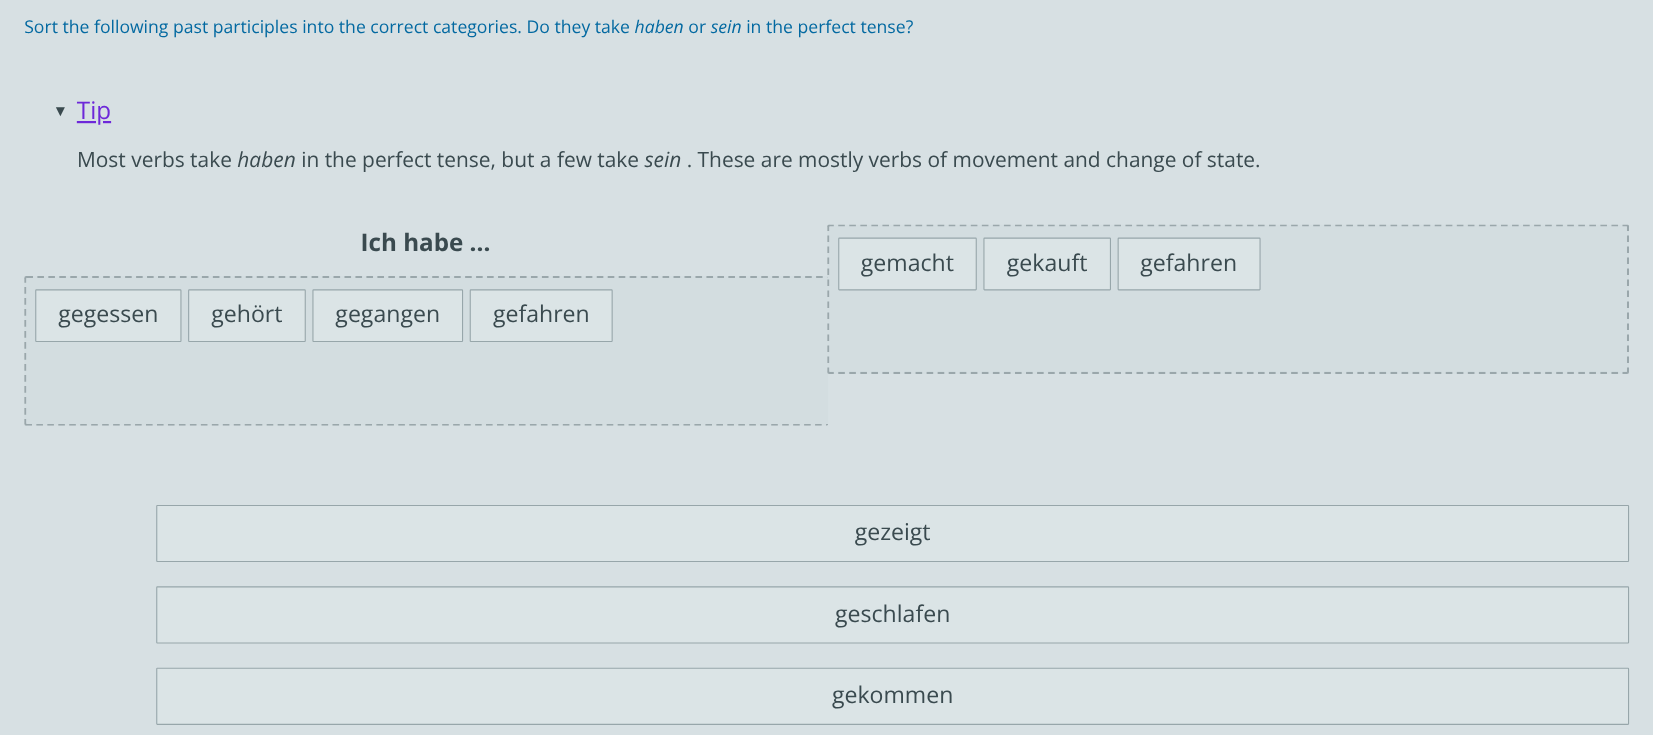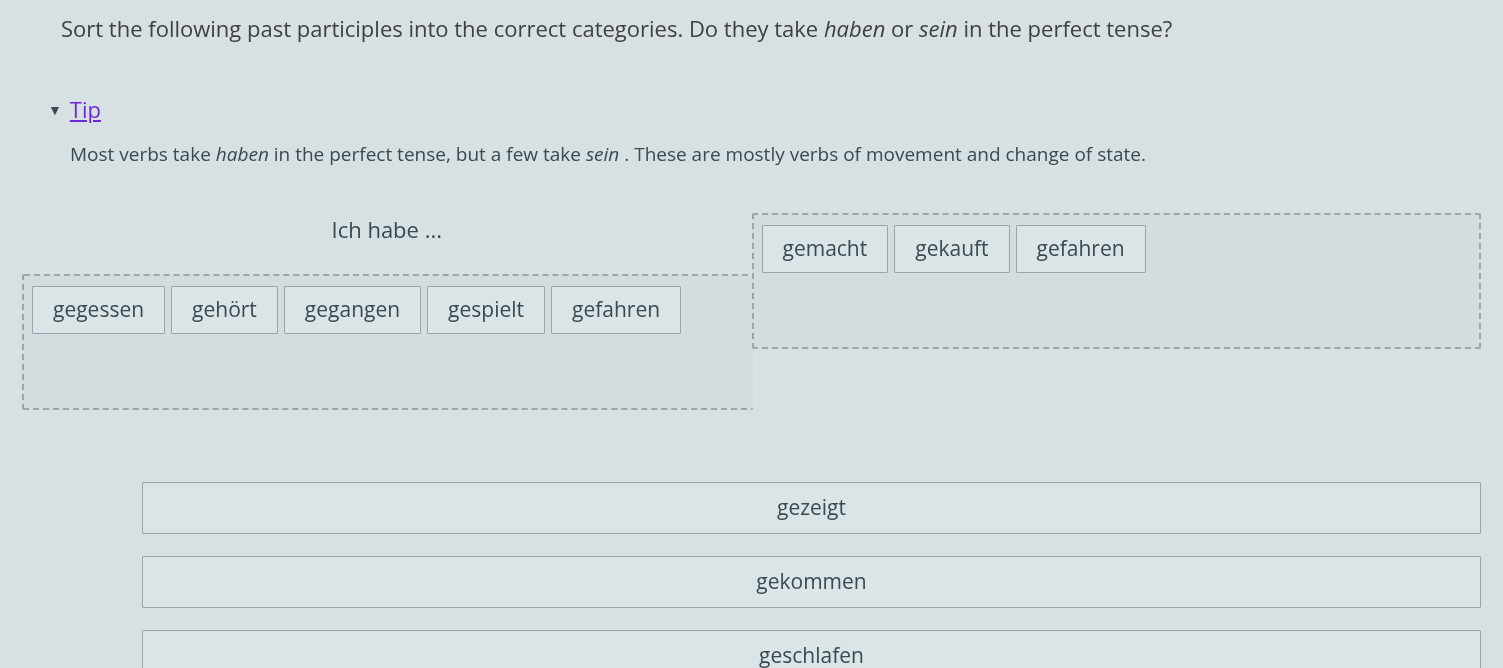--- a/index.html
+++ b/index.html
@@ -9,24 +9,23 @@
     background: #d7e0e3;
     color: #3a4a4f;
     font-size: 22px;
     line-height: 1.5;
     overflow: hidden;
   }
   .wrap {
     padding: 12px 22px 0 22px;
   }
   .question {
-    font-size: 22px;
-    color: #404040;
+    font-size: 16px;
+    color: #0369a1;
     margin-bottom: 48px;
-    margin-left: 39px;
   }
   .question .it { font-style: italic; }
   .tip-block {
     margin-left: 26px;
     margin-bottom: 44px;
   }
   .tip-head {
     display: flex;
     align-items: center;
     gap: 8px;
@@ -54,23 +53,23 @@
     display: flex;
     width: 100%;
     margin-top: 20px;
   }
   .zone-col {
     flex: 1 1 50%;
   }
   .zone-header {
     text-align: center;
     font-size: 22px;
-    font-weight: 400;
+    font-weight: 700;
     color: #3a4a4f;
-    margin-bottom: 28px;
+    margin-bottom: 14px;
   }
   .drop-area {
     border: 2px dashed #9aa7ab;
     border-radius: 2px;
     background: #d3dde0;
     min-height: 136px;
     padding: 10px 8px;
     display: flex;
     flex-wrap: wrap;
     align-content: flex-start;
@@ -134,32 +133,31 @@
     </p>
   </div>
 
   <div class="dropzones">
     <div class="zone-col">
       <div class="zone-header">Ich habe ...</div>
       <div class="drop-area">
         <span class="chip">gegessen</span>
         <span class="chip">gehört</span>
         <span class="chip">gegangen</span>
-        <span class="chip">gespielt</span>
         <span class="chip">gefahren</span>
       </div>
     </div>
     <div class="zone-col">
       <div class="drop-area">
         <span class="chip">gemacht</span>
         <span class="chip">gekauft</span>
         <span class="chip">gefahren</span>
       </div>
     </div>
   </div>
 
   <div class="pool">
     <span class="chip">gezeigt</span>
+    <span class="chip">geschlafen</span>
     <span class="chip">gekommen</span>
-    <span class="chip">geschlafen</span>
   </div>
 
 </div>
 
 </body></html>

